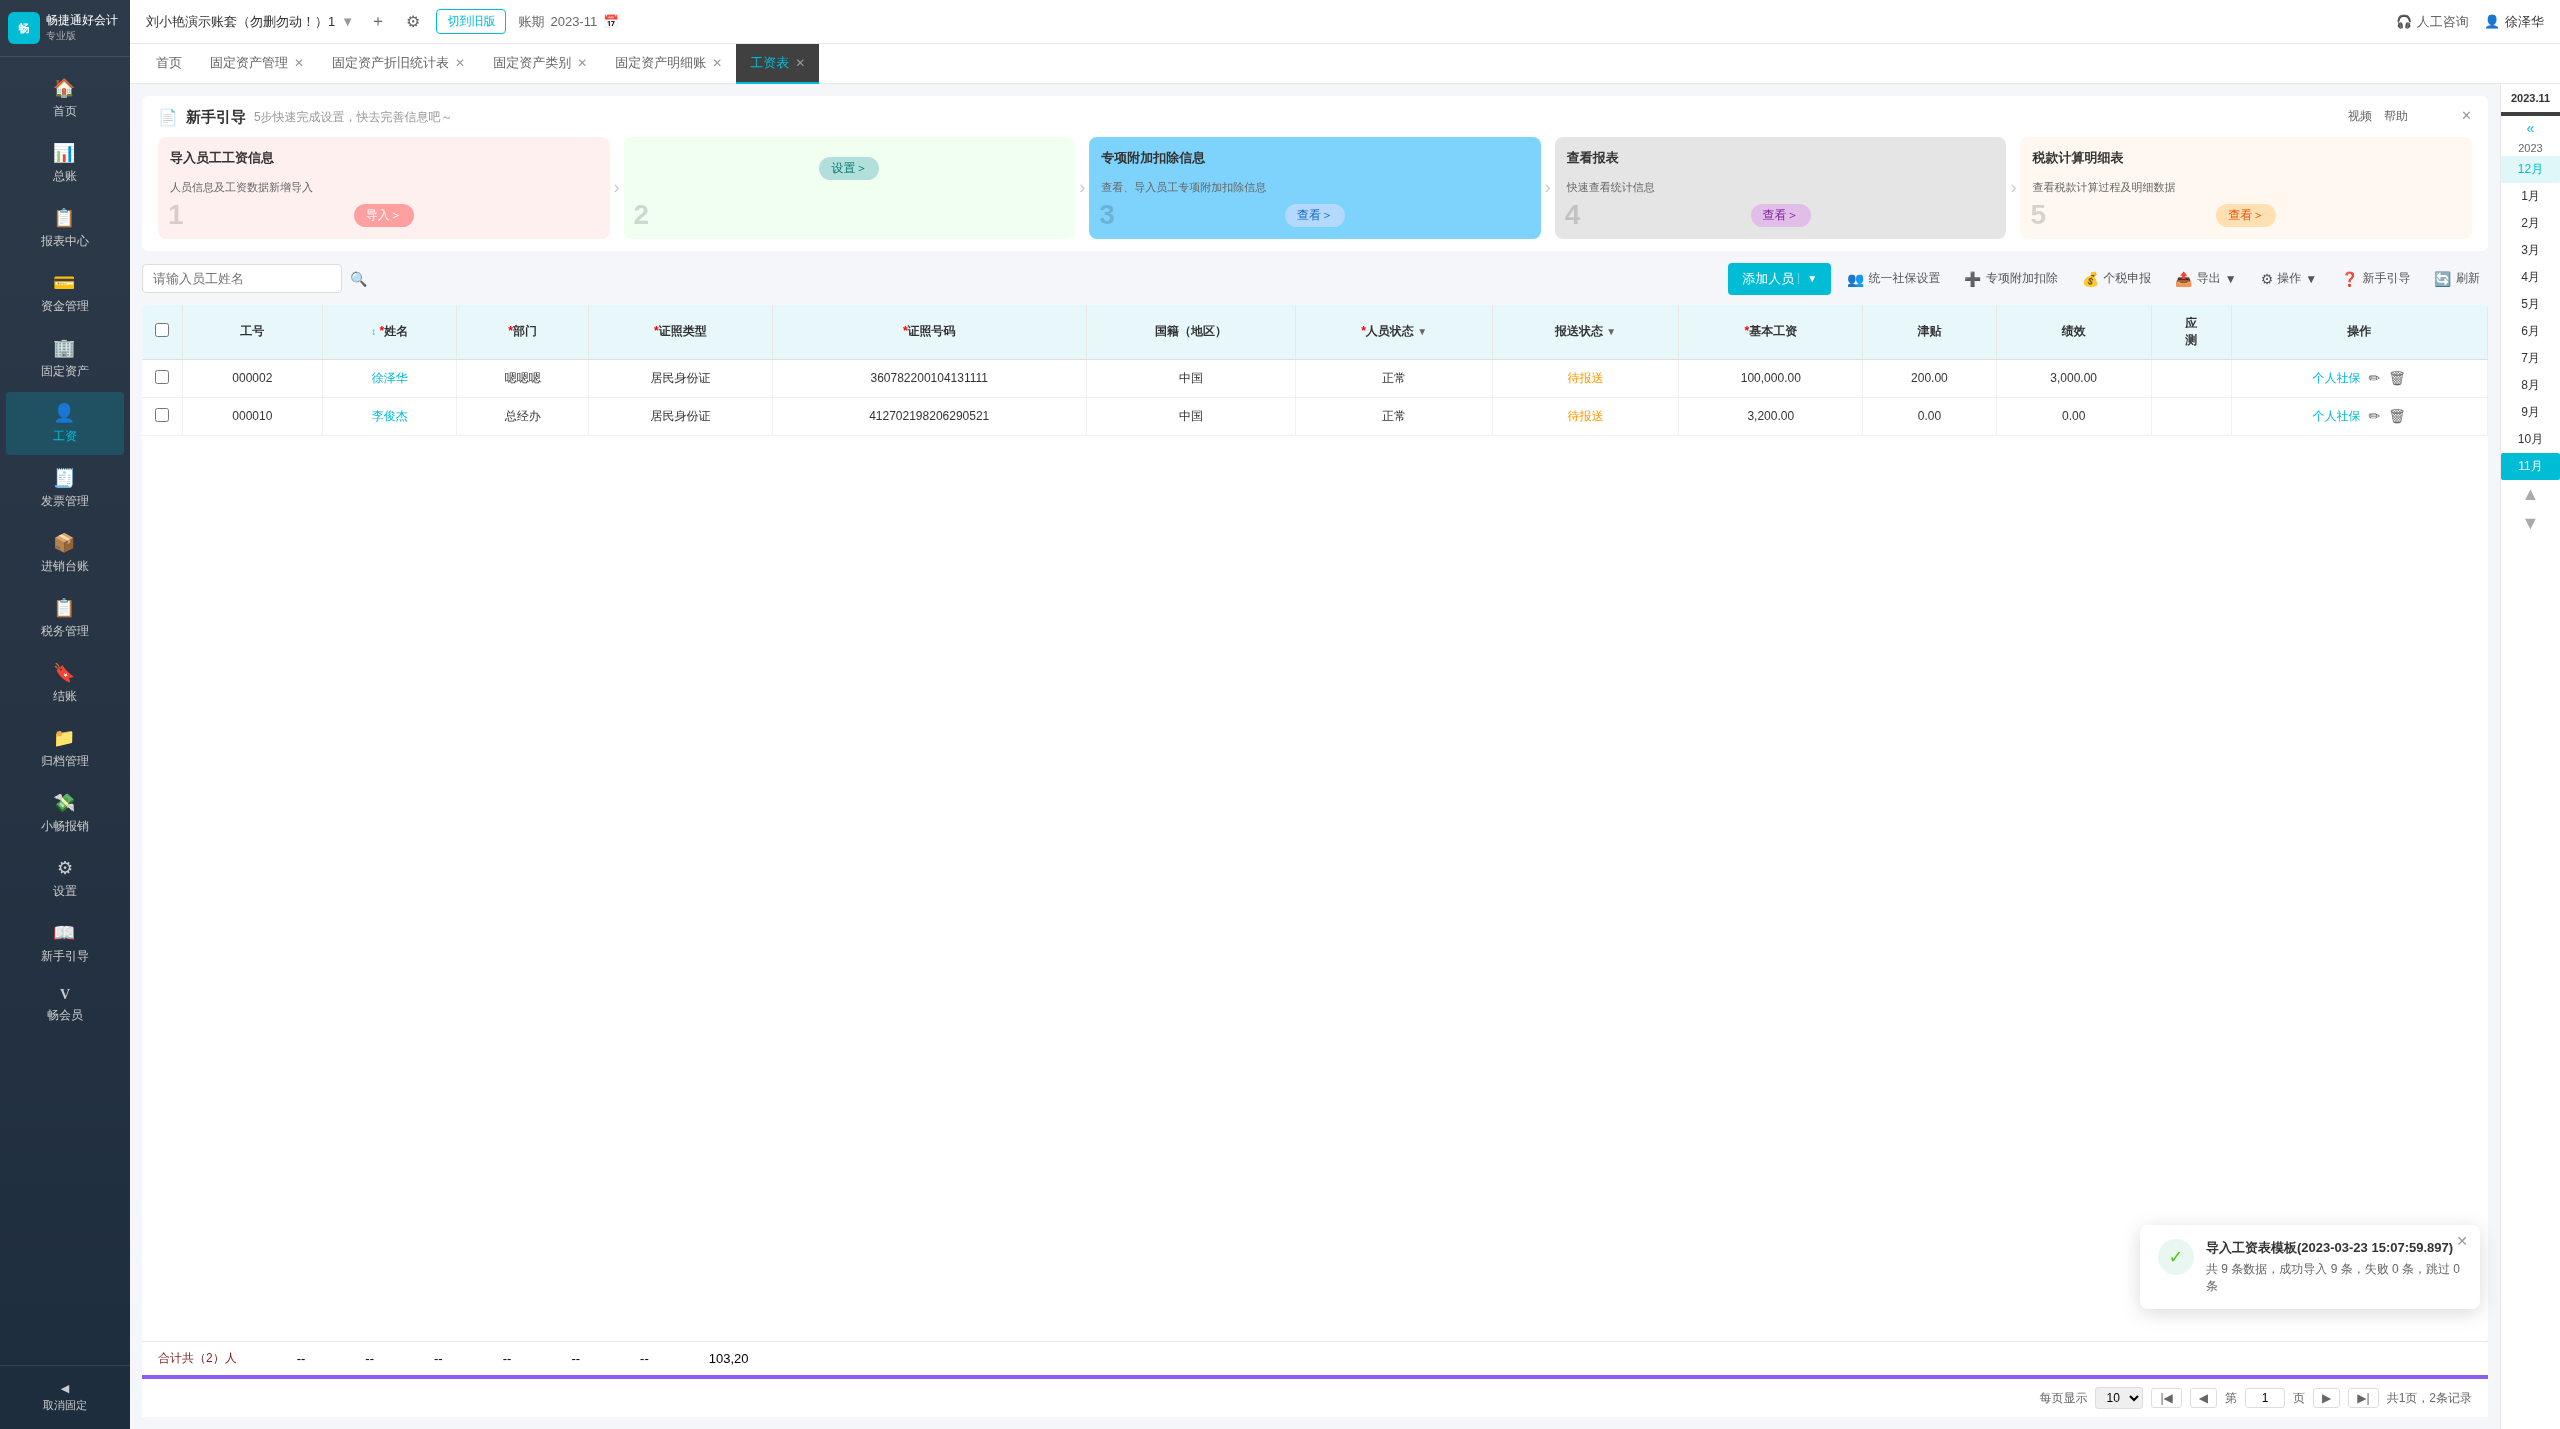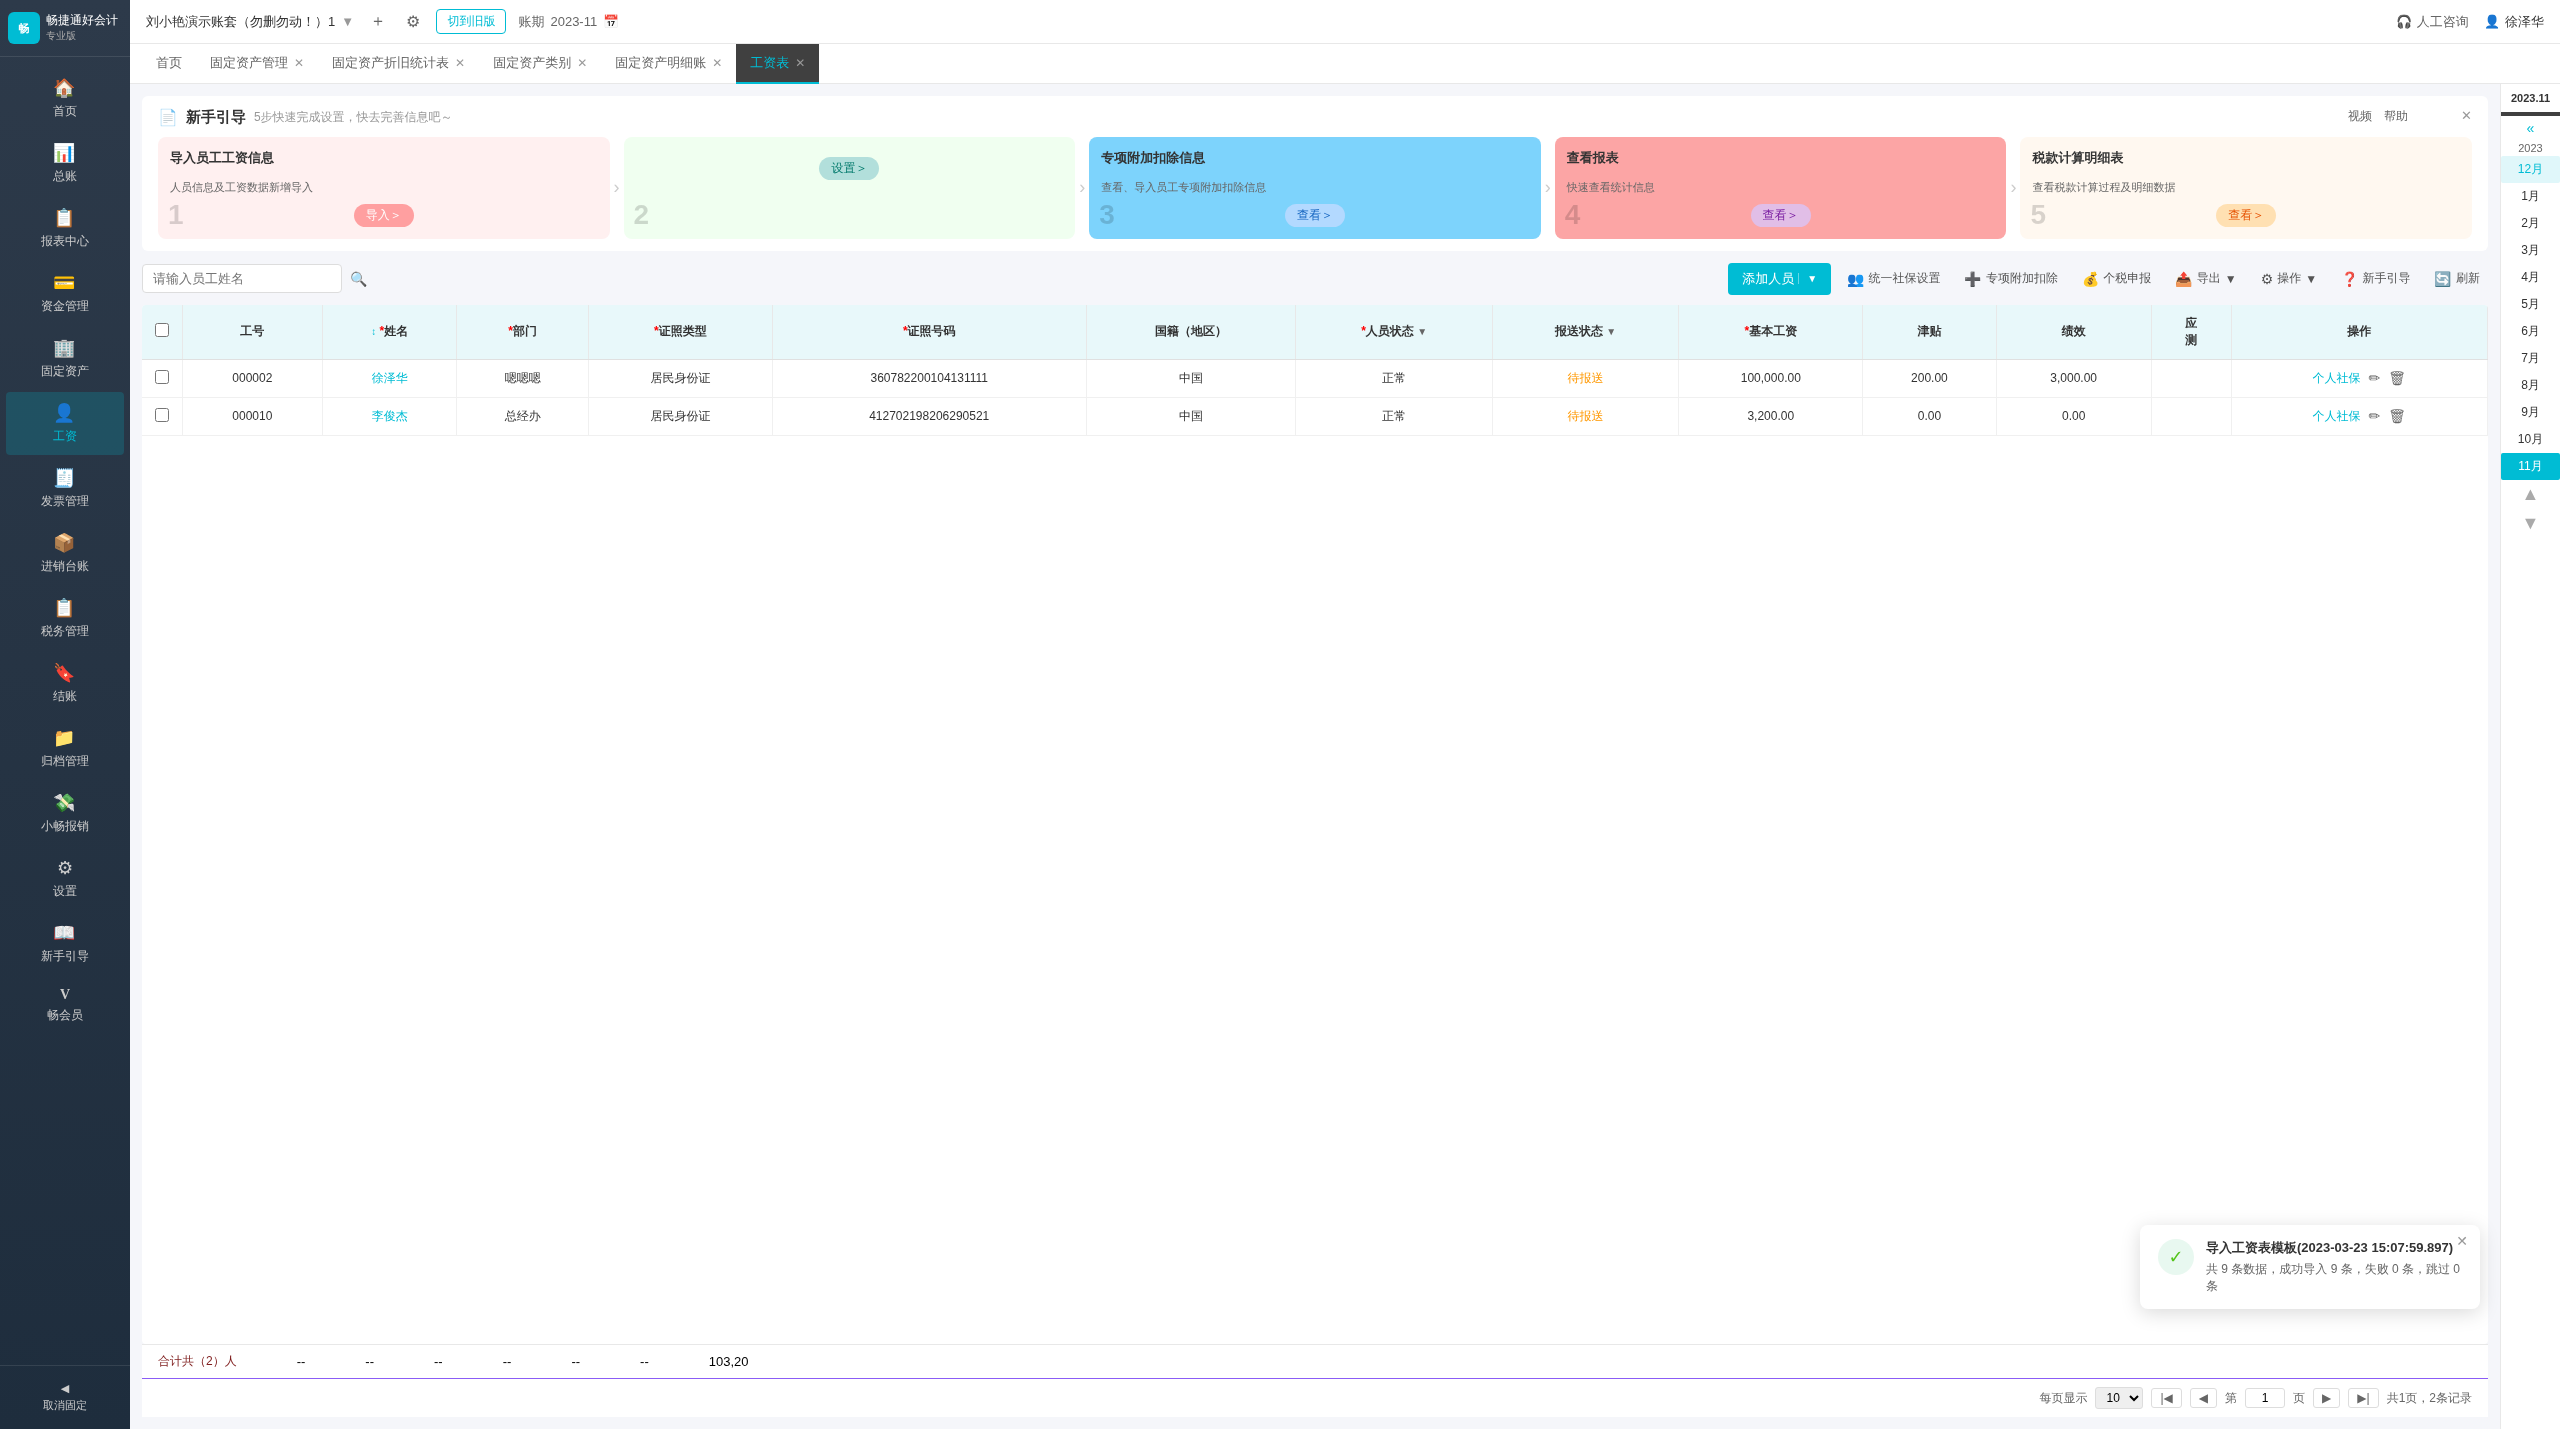--- a/index.html
+++ b/index.html
@@ -132,21 +132,21 @@
       display: flex; align-items: stretch; gap: 0;
     }
     .wizard-step {
       flex: 1; border-radius: 8px; padding: 12px;
       position: relative; display: flex; flex-direction: column;
       justify-content: space-between; min-height: 90px;
     }
     .wizard-step-1 { background: #fff0f0; }
     .wizard-step-2 { background: #f0fff0; }
     .wizard-step-3 { background: #7dd3fc; }
-    .wizard-step-4 { background: #fca5a5; }
+    .wizard-step-4 { background: #e5e5e5; }
     .wizard-step-5 { background: #fff8f0; }
     .wizard-step-num {
       position: absolute; bottom: 8px; left: 10px;
       font-size: 28px; font-weight: bold; opacity: 0.15;
     }
     .wizard-step-title { font-size: 13px; font-weight: bold; color: #333; margin-bottom: 12px; }
     .wizard-step-desc { font-size: 11px; color: #666; line-height: 1.5; }
     .wizard-step-btn {
       display: inline-block; padding: 3px 12px; border-radius: 20px;
       font-size: 12px; cursor: pointer; border: none; margin-top: 8px; align-self: center;
@@ -216,21 +216,21 @@
 
     
     .table-footer {
       background: white; border-top: 1px solid #e8e8e8;
       padding: 8px 16px; display: flex; align-items: center;
     }
     .footer-total { font-size: 12px; color: #7f1d1d; }
 
     
     .pagination {
-      background: white; border-top: 1px solid #8b5cf6;
+      background: white; border-top: 4px solid #8b5cf6;
       padding: 8px 16px; display: flex; align-items: center;
       justify-content: flex-end; gap: 8px; font-size: 12px; color: #666;
     }
     .page-btn {
       background: none; border: 1px solid #ddd; padding: 2px 8px;
       cursor: pointer; border-radius: 3px; font-size: 12px; color: #666;
     }
     .page-input {
       width: 40px; border: 1px solid #ddd; padding: 2px 6px;
       text-align: center; border-radius: 3px; font-size: 12px;

